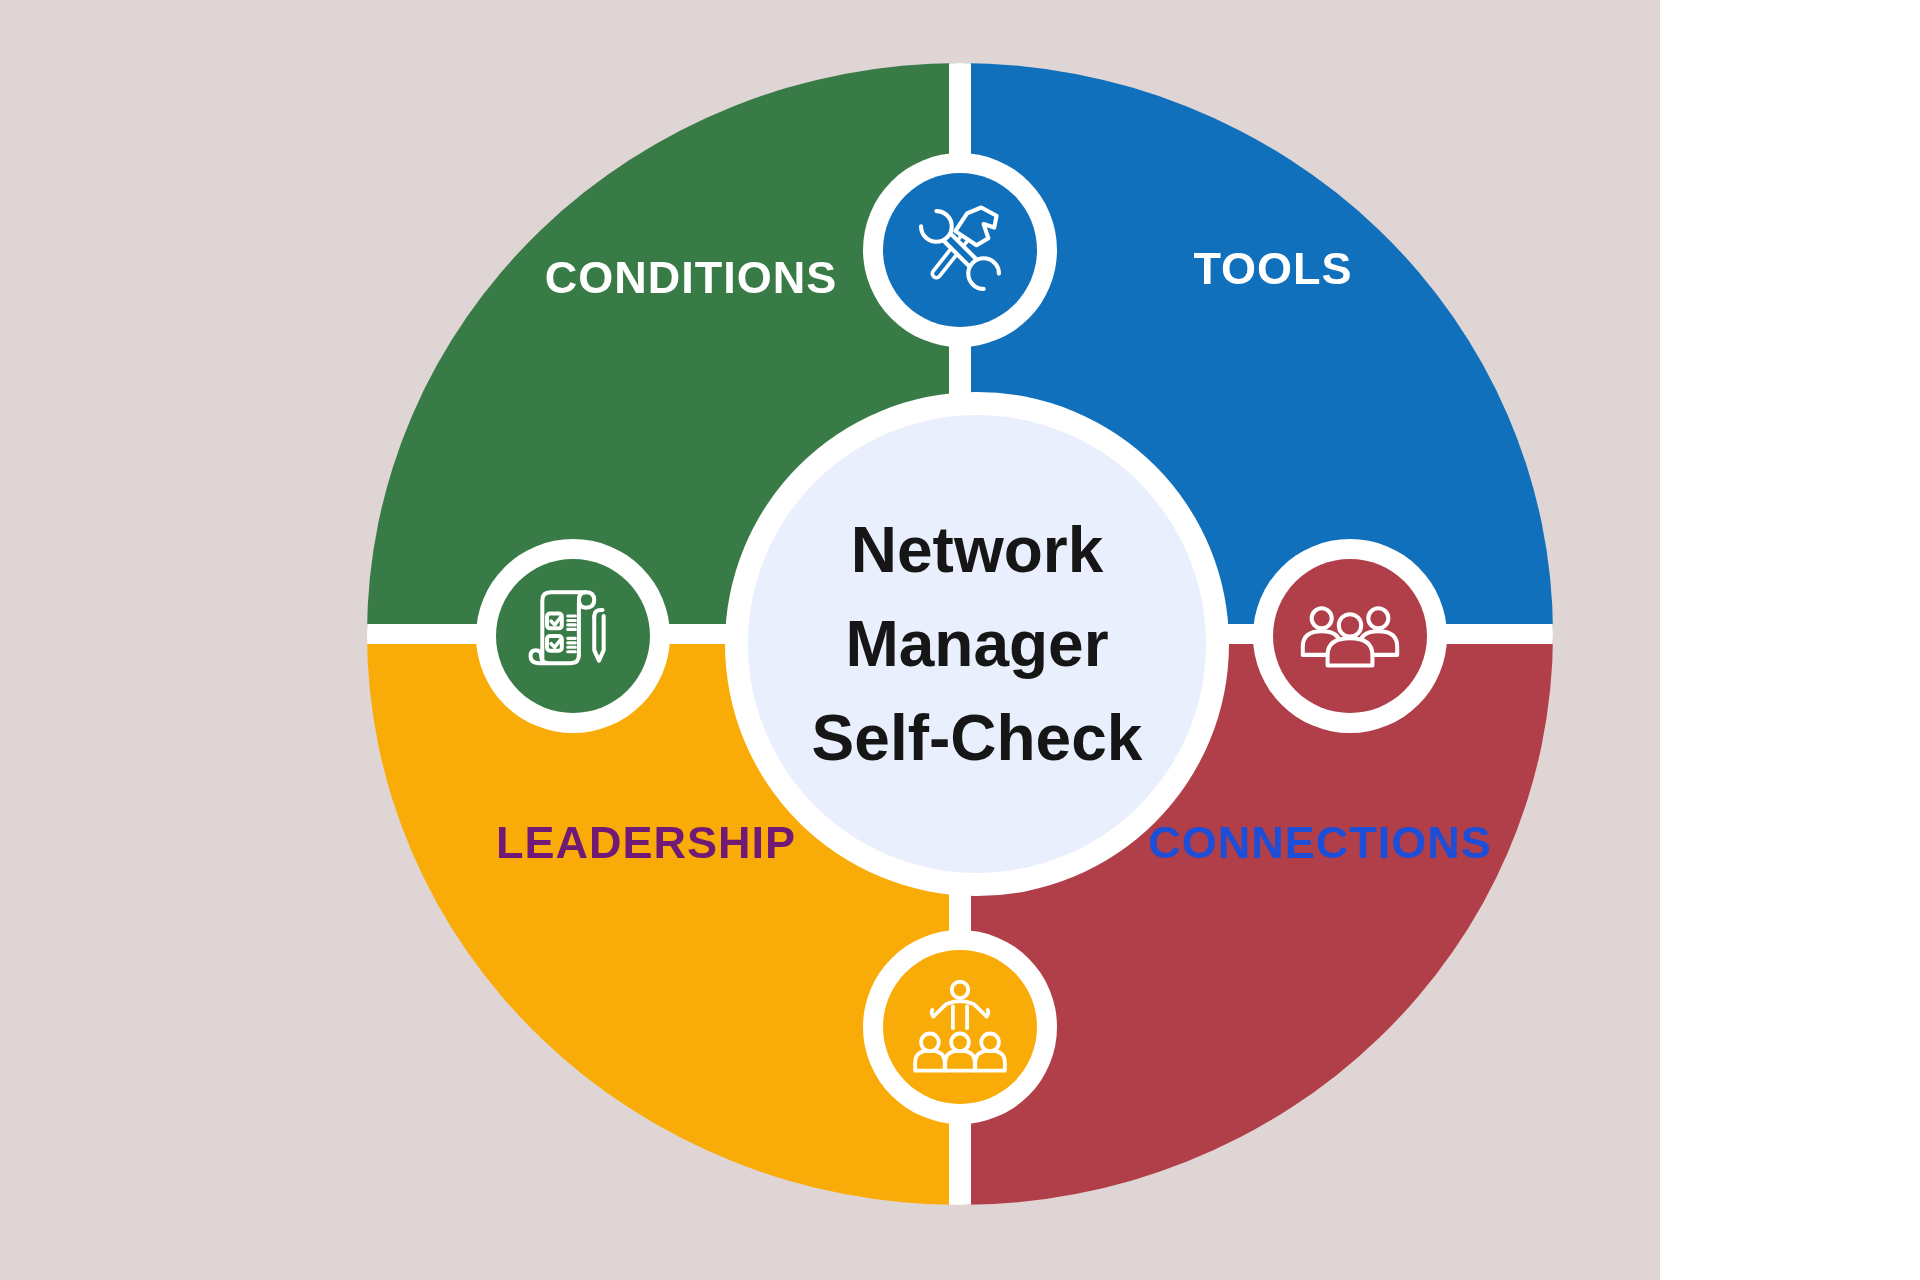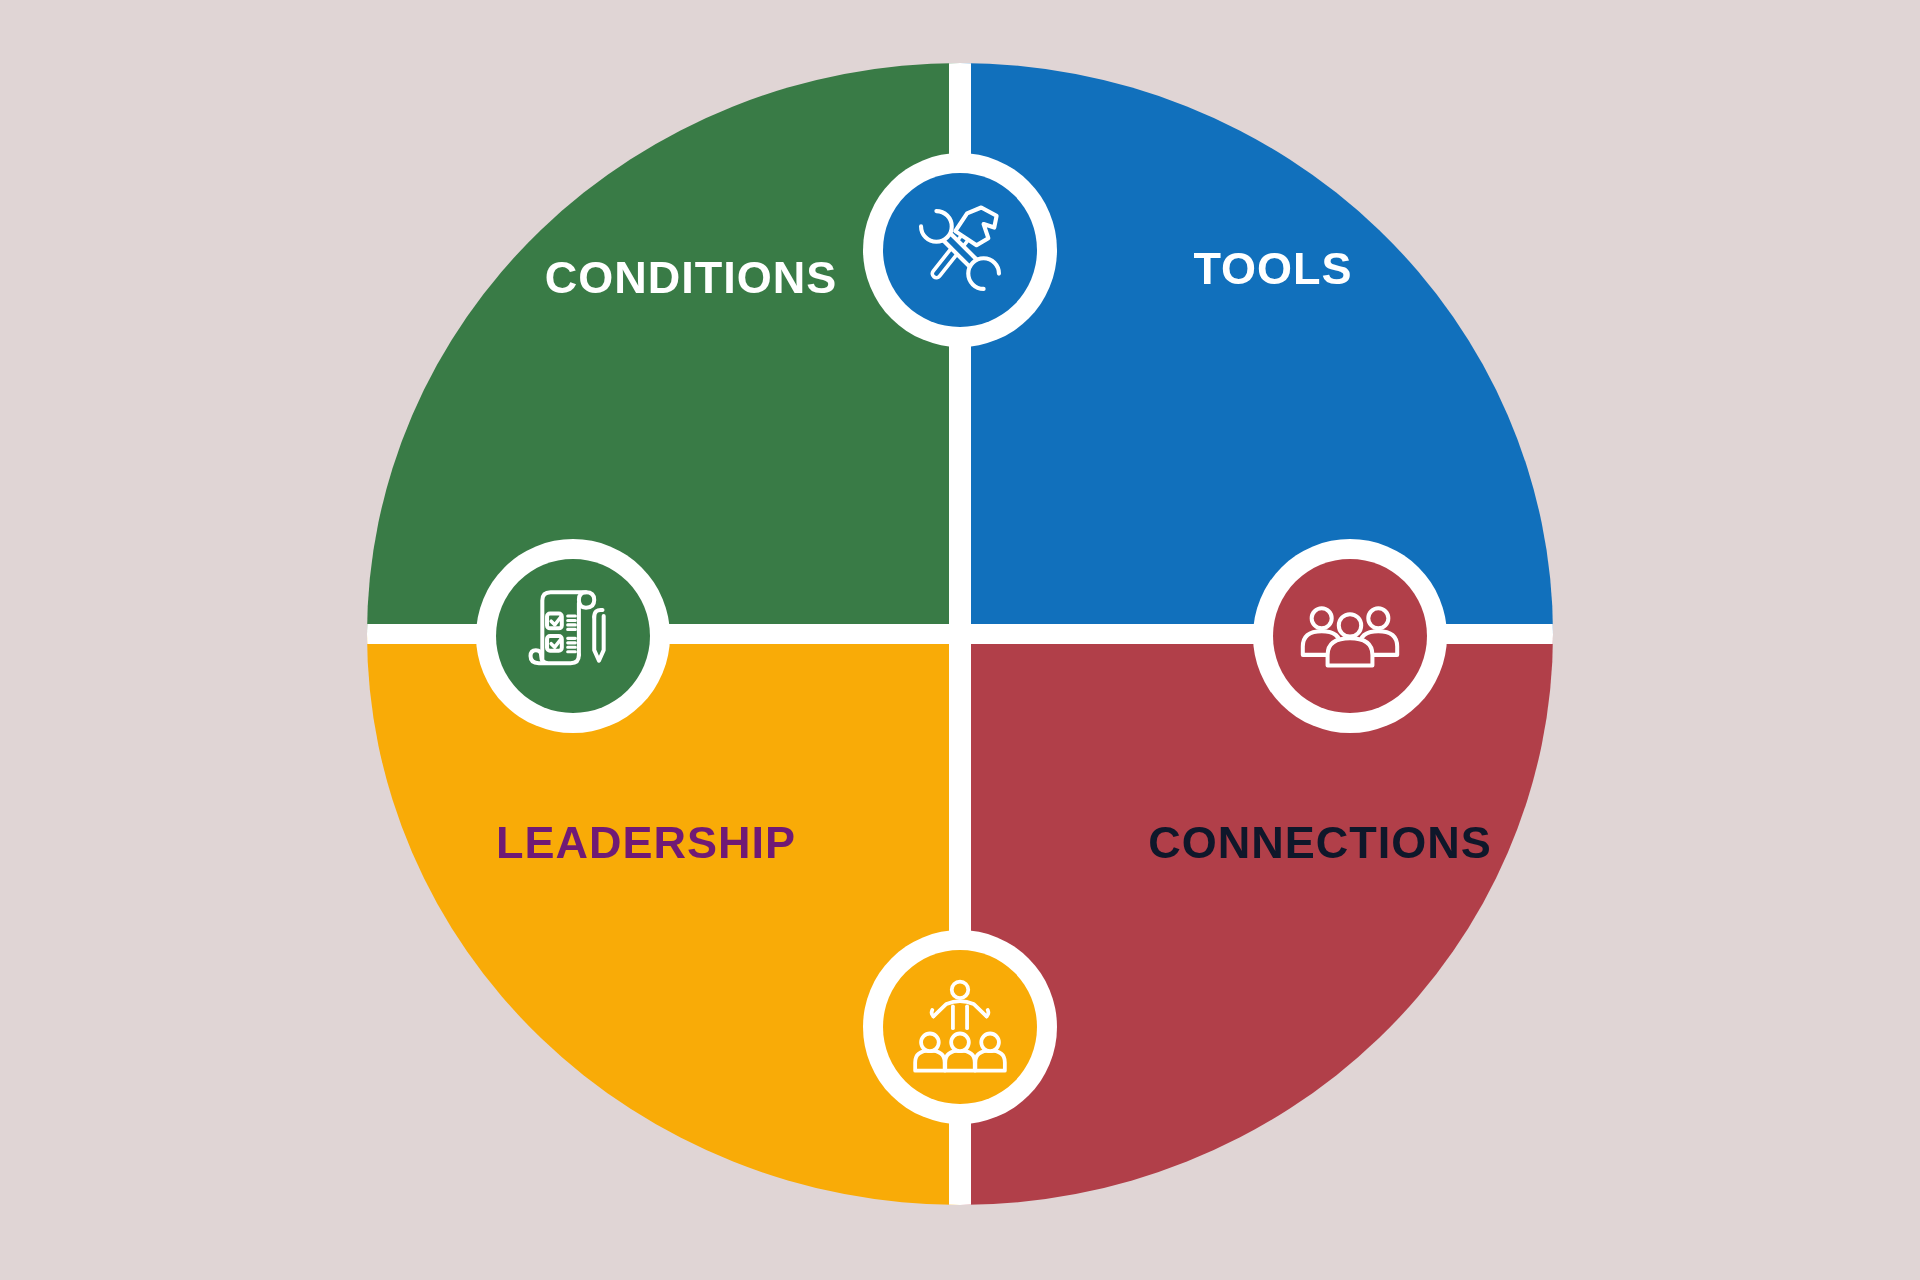--- a/index.html
+++ b/index.html
@@ -1,20 +1,20 @@
 <!DOCTYPE html>
 <html><head>
 <meta charset="utf-8">
 <style>
   * { margin: 0; padding: 0; box-sizing: border-box; }
   body { font-family: "Liberation Sans", "DejaVu Sans", sans-serif; }
 
   .stage {
     position: relative;
-    width: 1920px;
+    width: 1660px;
     height: 1280px;
     overflow: hidden;
   }
 
   
   .wheel {
     position: absolute;
     left: 367px; top: 63px;
     width: 1186px; height: 1142px;
     border-radius: 50%;
@@ -101,21 +101,21 @@
     <div class="quad q-tr" style="background: rgb(17, 112, 188);"></div>
     <div class="quad q-bl" style="background: rgb(249, 171, 7);"></div>
     <div class="quad q-br" style="background: rgb(177, 63, 73);"></div>
 
     <div class="bar-v" style="background: rgb(255, 255, 255);"></div>
     <div class="bar-h" style="background: rgb(255, 255, 255);"></div>
 
     <div class="q-label lbl-conditions" style="color: rgb(255, 255, 255);">CONDITIONS</div>
     <div class="q-label lbl-tools" style="color: rgb(255, 255, 255);">TOOLS</div>
     <div class="q-label lbl-leadership" style="color: #701a75;">LEADERSHIP</div>
-    <div class="q-label lbl-connections" style="color: #0f172a;">CONNECTIONS</div>
+    <div class="q-label lbl-connections" style="color: #1d4ed8;">CONNECTIONS</div>
 
     <div class="badge badge-top">
       <div class="badge-core" style="background: rgb(17, 112, 188);">
         <svg viewBox="0 0 100 100">
           <g fill="none" stroke="#ffffff" stroke-width="3.5" stroke-linecap="round" stroke-linejoin="round">
             <g>
               <line x1="53" y1="41" x2="30" y2="70" stroke-width="10"></line>
               <line x1="53" y1="41" x2="30" y2="70" stroke-width="3.8" stroke="#1170BC"></line>
               <path d="M46 34 L56 19 L68 14 L81 21 L79 31 L70 28 L74 40 L64 46 Z" fill="#1170BC"></path>
             </g>
@@ -190,15 +190,22 @@
             </g>
             <g>
               <path d="M68 34 Q68 27 75 28"></path>
               <path d="M68 34 L68 62 L72 71 L76 62 L76 33"></path>
             </g>
           </g>
         </svg>
       </div>
     </div>
 
+    <div class="medallion" style="background: rgb(255, 255, 255);">
+      <div class="medallion-core" style="background: rgb(233, 239, 252);">
+        <div class="title-line" style="color: rgb(22, 22, 22);">Network</div>
+        <div class="title-line" style="color: rgb(22, 22, 22);">Manager</div>
+        <div class="title-line" style="color: rgb(22, 22, 22);">Self-Check</div>
+      </div>
+    </div>
 
   </div>
 </div>
 
 </body></html>

